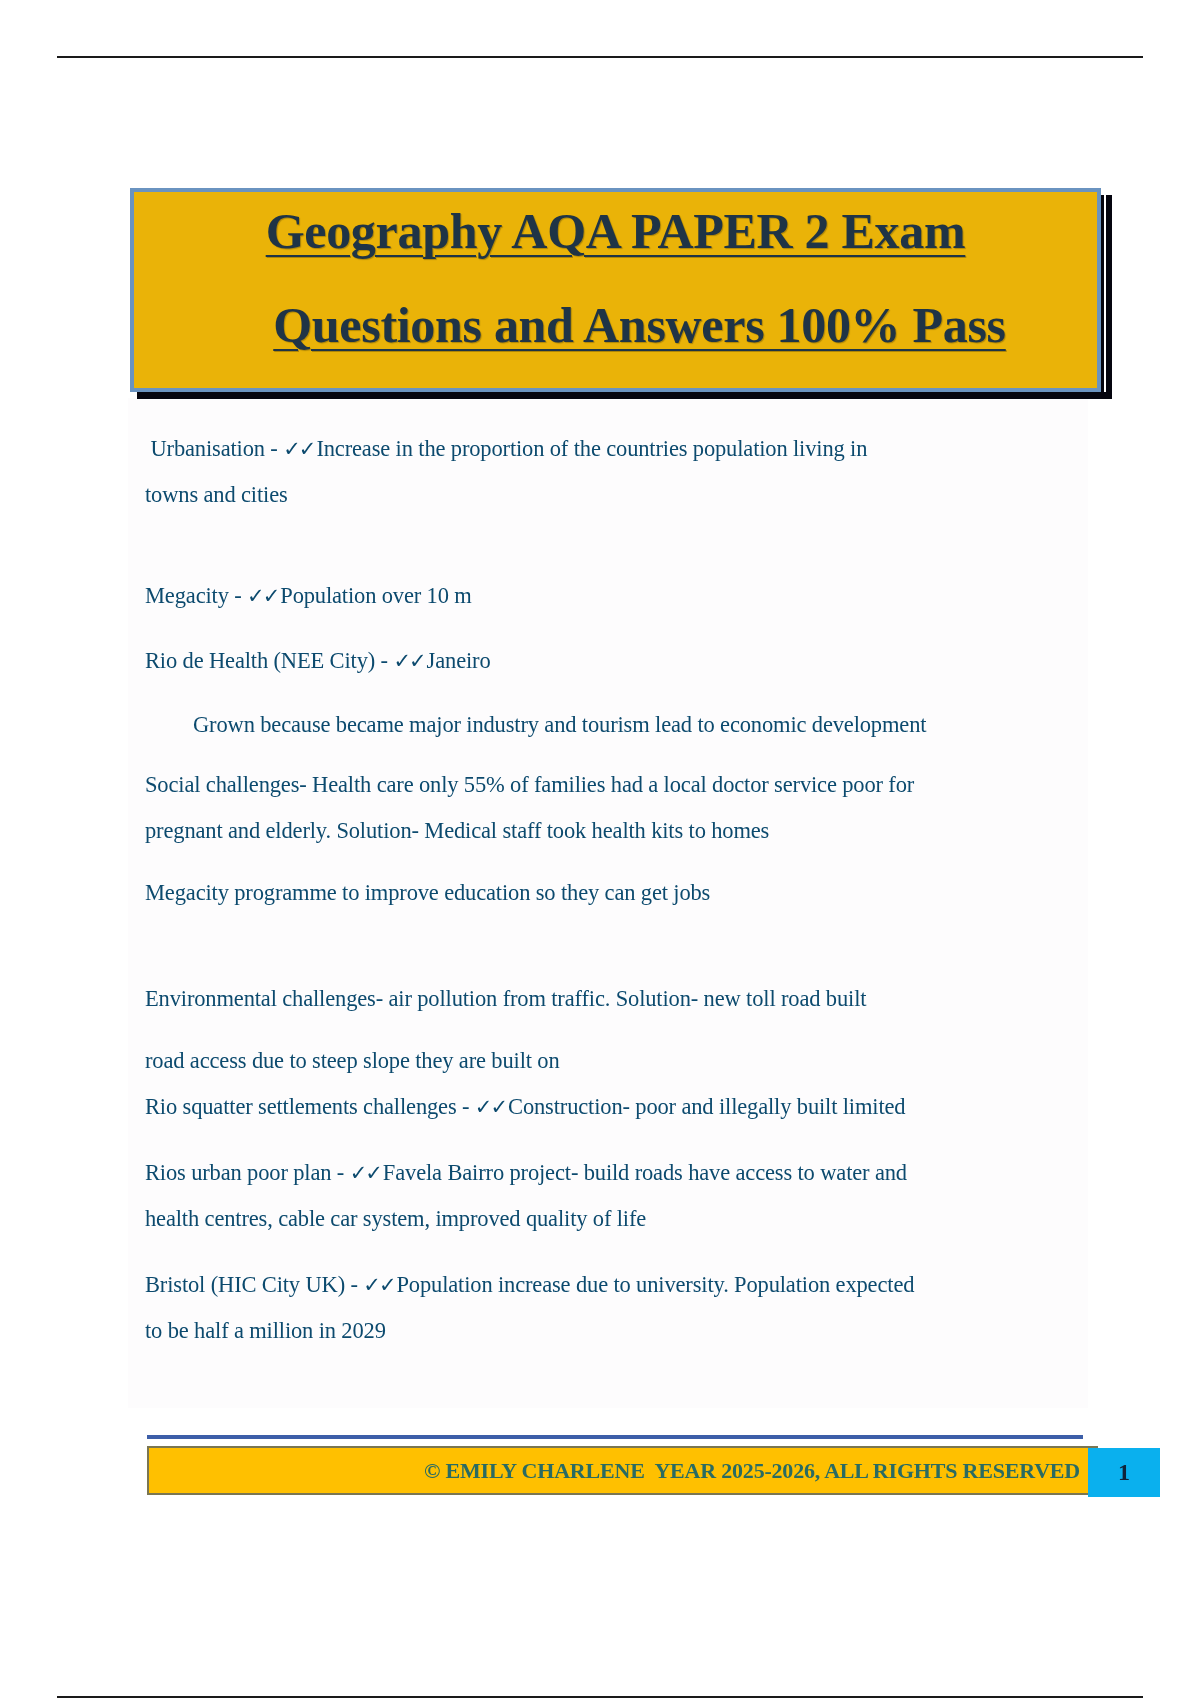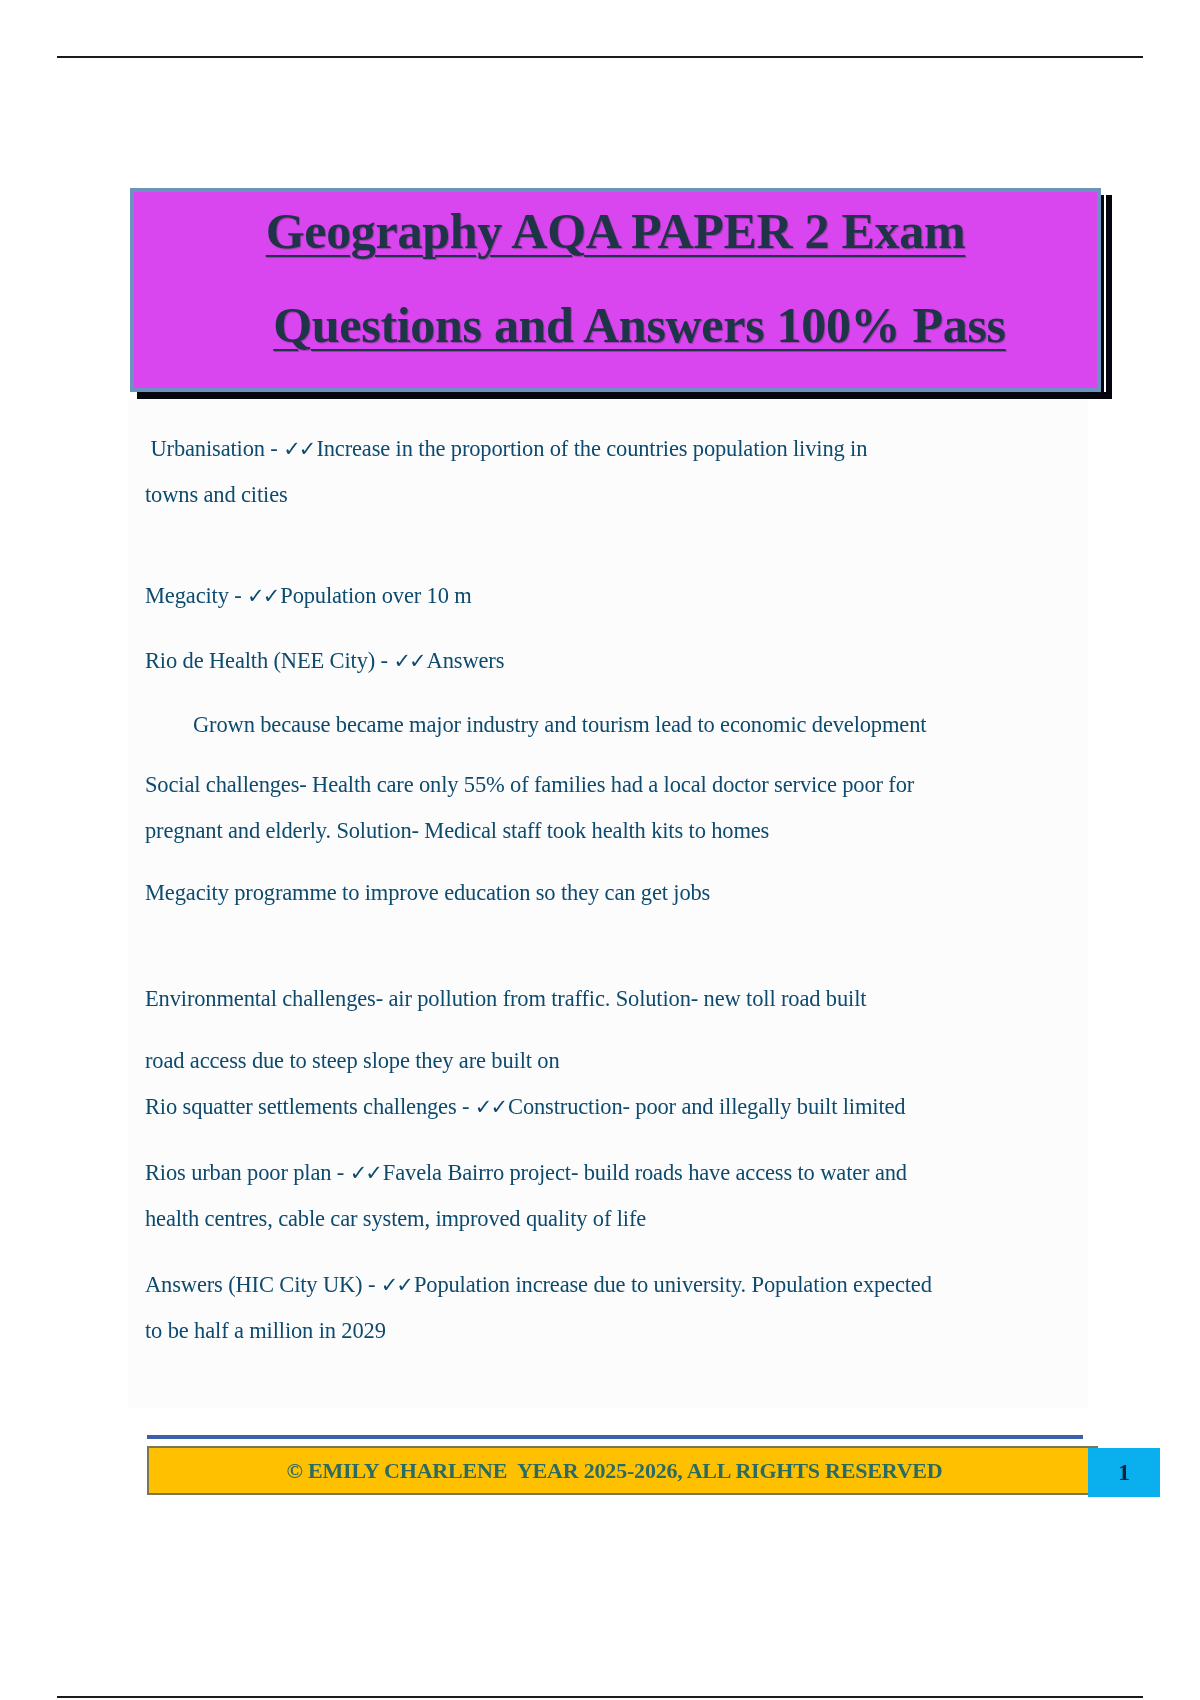--- a/index.html
+++ b/index.html
@@ -40,21 +40,21 @@
       width: 975px;
       height: 204px;
       background: #05050f;
     }
     .title-box {
       position: absolute;
       left: 130px;
       top: 188px;
       width: 963px;
       height: 196px;
-      background: #d946ef;
+      background: #eab308;
       border: 4px solid #6a93c0;
       box-sizing: content-box;
     }
     .title-box::after {
       content: "";
       position: absolute;
       right: -9px;
       top: -4px;
       width: 2px;
       height: 204px;
@@ -106,21 +106,21 @@
     .footer-box {
       position: absolute;
       left: 147px;
       top: 1446px;
       width: 931px;
       height: 45px;
       background: #FFC000;
       border: 2px solid #7a7652;
       display: flex;
       align-items: center;
-      justify-content: center;
+      justify-content: flex-end;
       padding-right: 16px;
       box-sizing: content-box;
     }
     .footer-text {
       font-family: "Liberation Serif", "DejaVu Serif", serif;
       font-weight: bold;
       font-size: 22px;
       color: #2a6b62;
       letter-spacing: -0.2px;
       white-space: pre;
@@ -159,21 +159,21 @@
 <div class="qa-block" style="top:426px;">
   <div><span style="white-space:pre;"> Urbanisation - </span><span class="check">✓✓</span><span>Increase in the proportion of the countries population living in</span></div>
   <div>towns and cities</div>
 </div>
 
 <div class="qa-block" style="top:573px;">
   <div><span style="white-space:pre;">Megacity - </span><span class="check">✓✓</span><span>Population over 10 m</span></div>
 </div>
 
 <div class="qa-block" style="top:638px;">
-  <div><span style="white-space:pre;">Rio de Health (NEE City) - </span><span class="check">✓✓</span><span>Answers</span></div>
+  <div><span style="white-space:pre;">Rio de Health (NEE City) - </span><span class="check">✓✓</span><span>Janeiro</span></div>
 </div>
 
 <div class="qa-block" style="top:702px;margin-left:48px;">
   <div>Grown because became major industry and tourism lead to economic development</div>
 </div>
 
 <div class="qa-block" style="top:762px;">
   <div>Social challenges- Health care only 55% of families had a local doctor service poor for</div>
   <div>pregnant and elderly. Solution- Medical staff took health kits to homes</div>
 </div>
@@ -190,21 +190,21 @@
   <div>road access due to steep slope they are built on</div>
   <div><span style="white-space:pre;">Rio squatter settlements challenges - </span><span class="check">✓✓</span><span>Construction- poor and illegally built limited</span></div>
 </div>
 
 <div class="qa-block" style="top:1150px;">
   <div><span style="white-space:pre;">Rios urban poor plan - </span><span class="check">✓✓</span><span>Favela Bairro project- build roads have access to water and</span></div>
   <div>health centres, cable car system, improved quality of life</div>
 </div>
 
 <div class="qa-block" style="top:1262px;">
-  <div><span style="white-space:pre;">Answers (HIC City UK) - </span><span class="check">✓✓</span><span>Population increase due to university. Population expected</span></div>
+  <div><span style="white-space:pre;">Bristol (HIC City UK) - </span><span class="check">✓✓</span><span>Population increase due to university. Population expected</span></div>
   <div>to be half a million in 2029</div>
 </div>
 
 <div class="footer-rule"></div>
 <div class="footer-box">
   <span class="footer-text">© EMILY CHARLENE  YEAR 2025-2026, ALL RIGHTS RESERVED</span>
 </div>
 <div class="page-number-box">
   <span class="page-number">1</span>
 </div>

